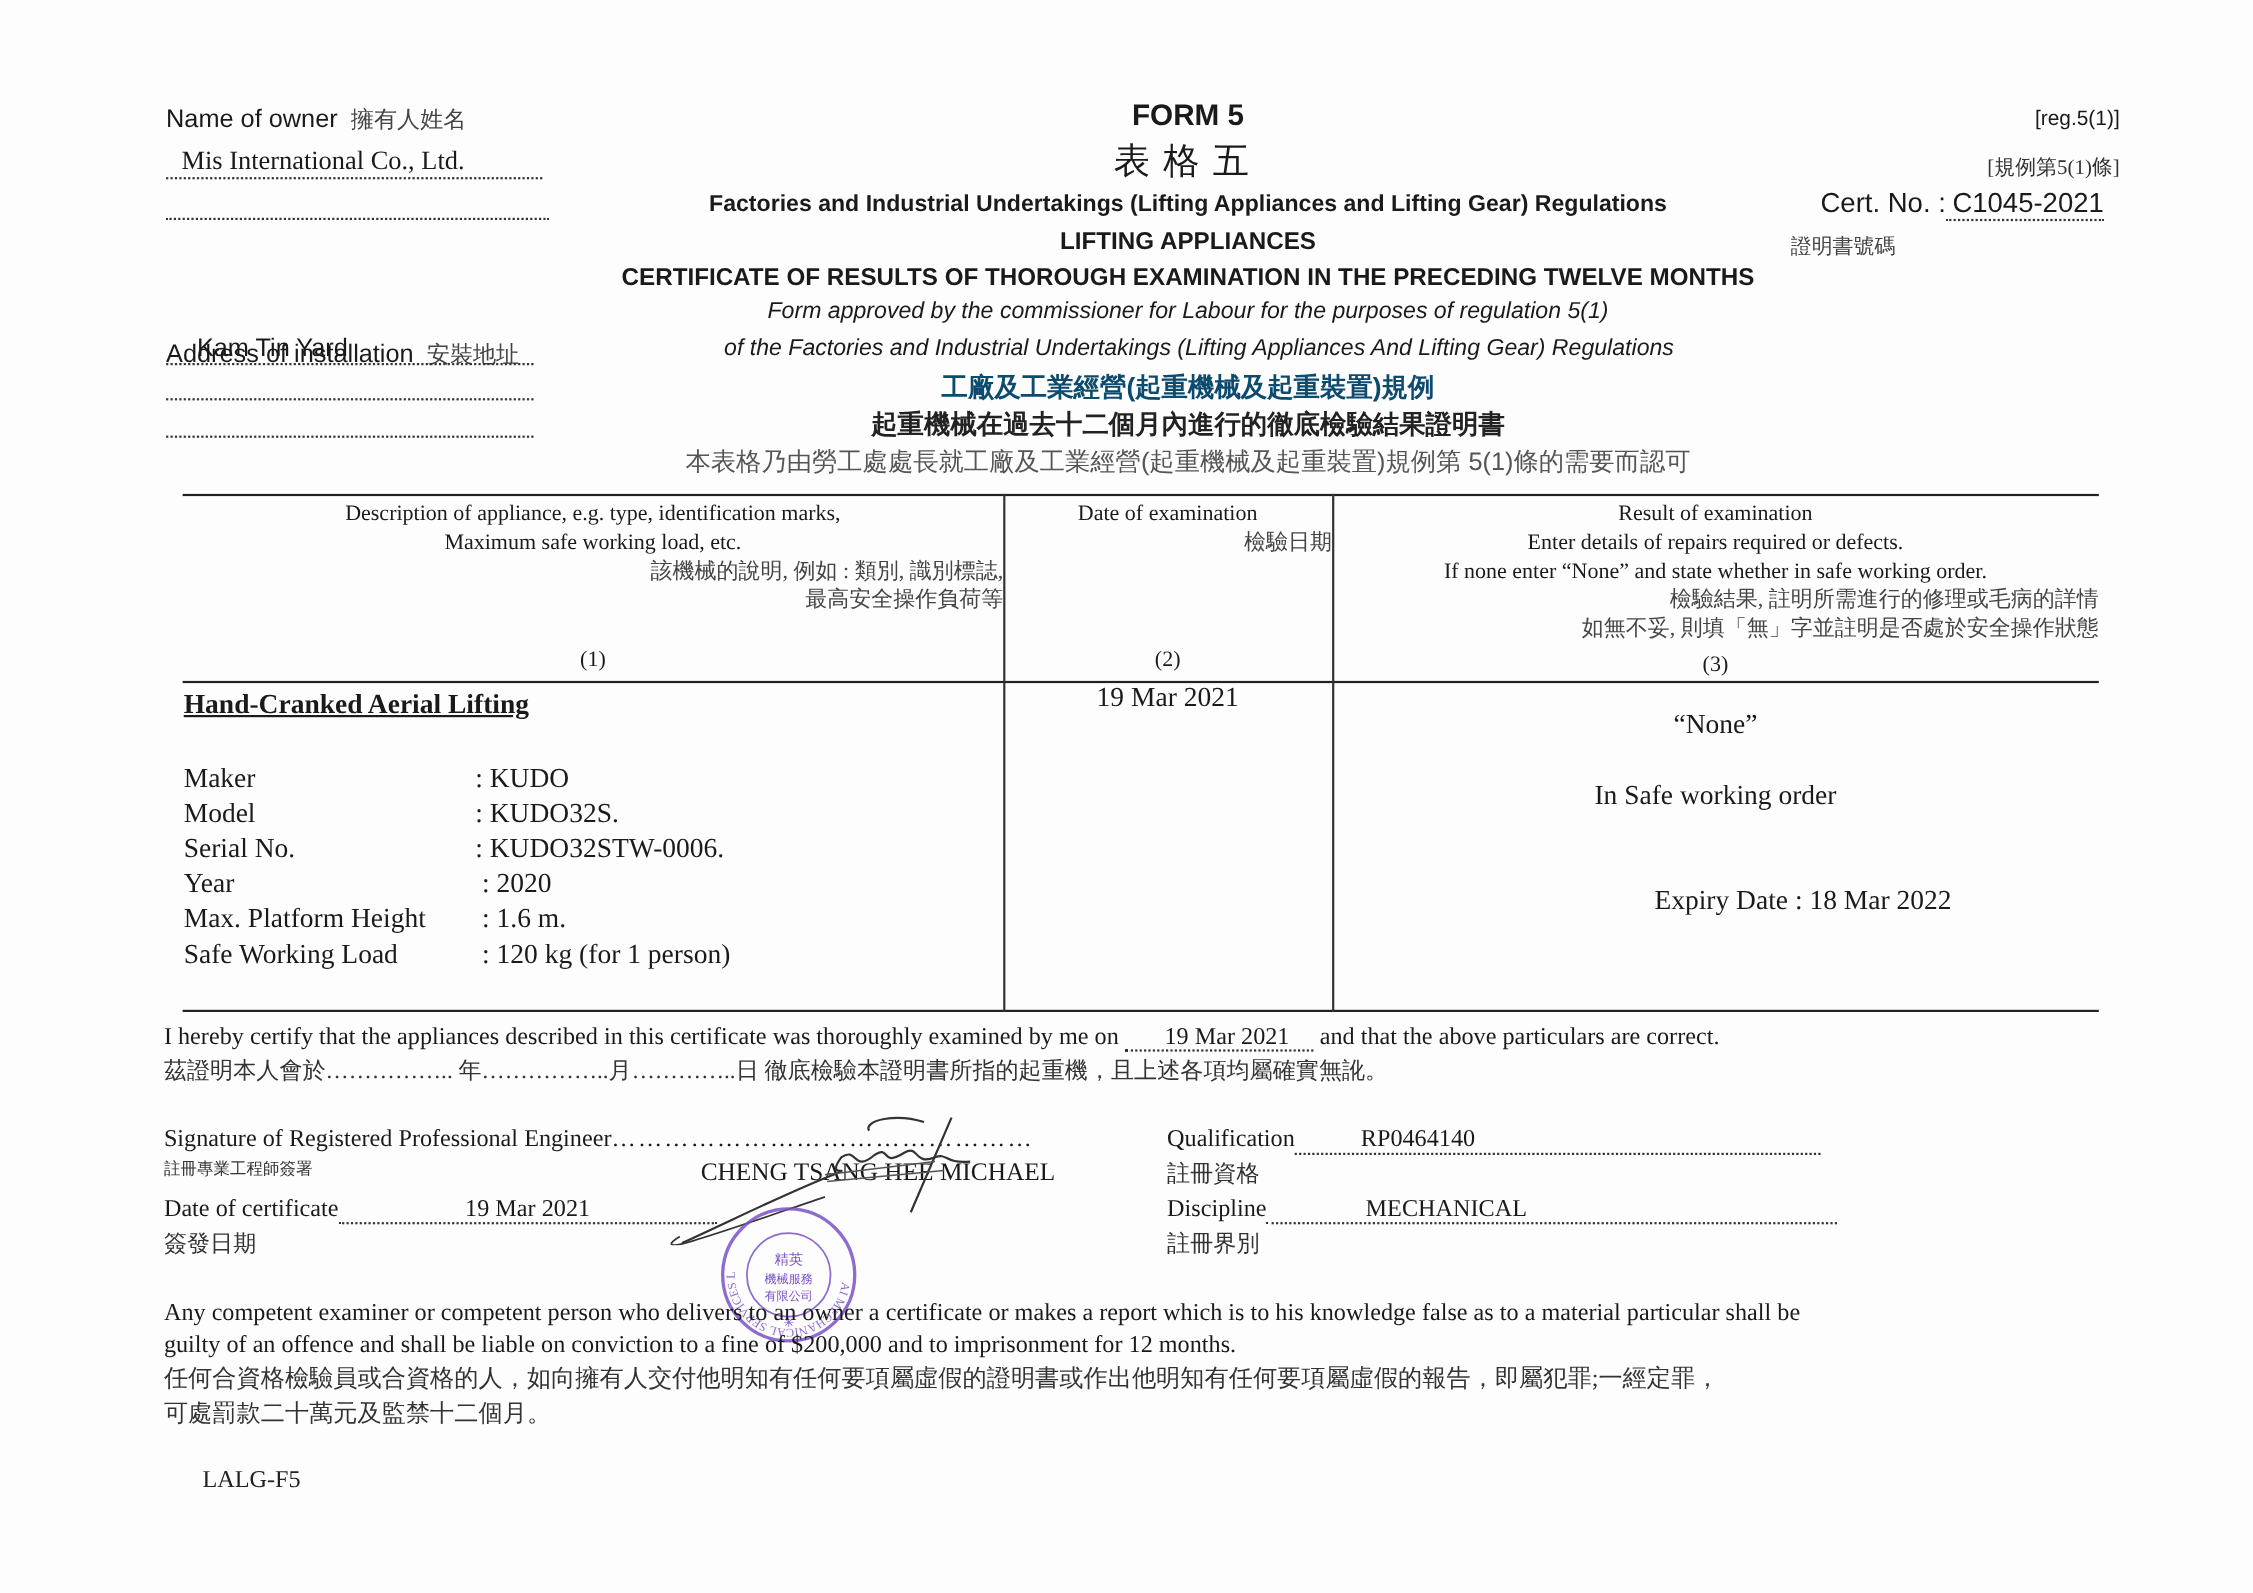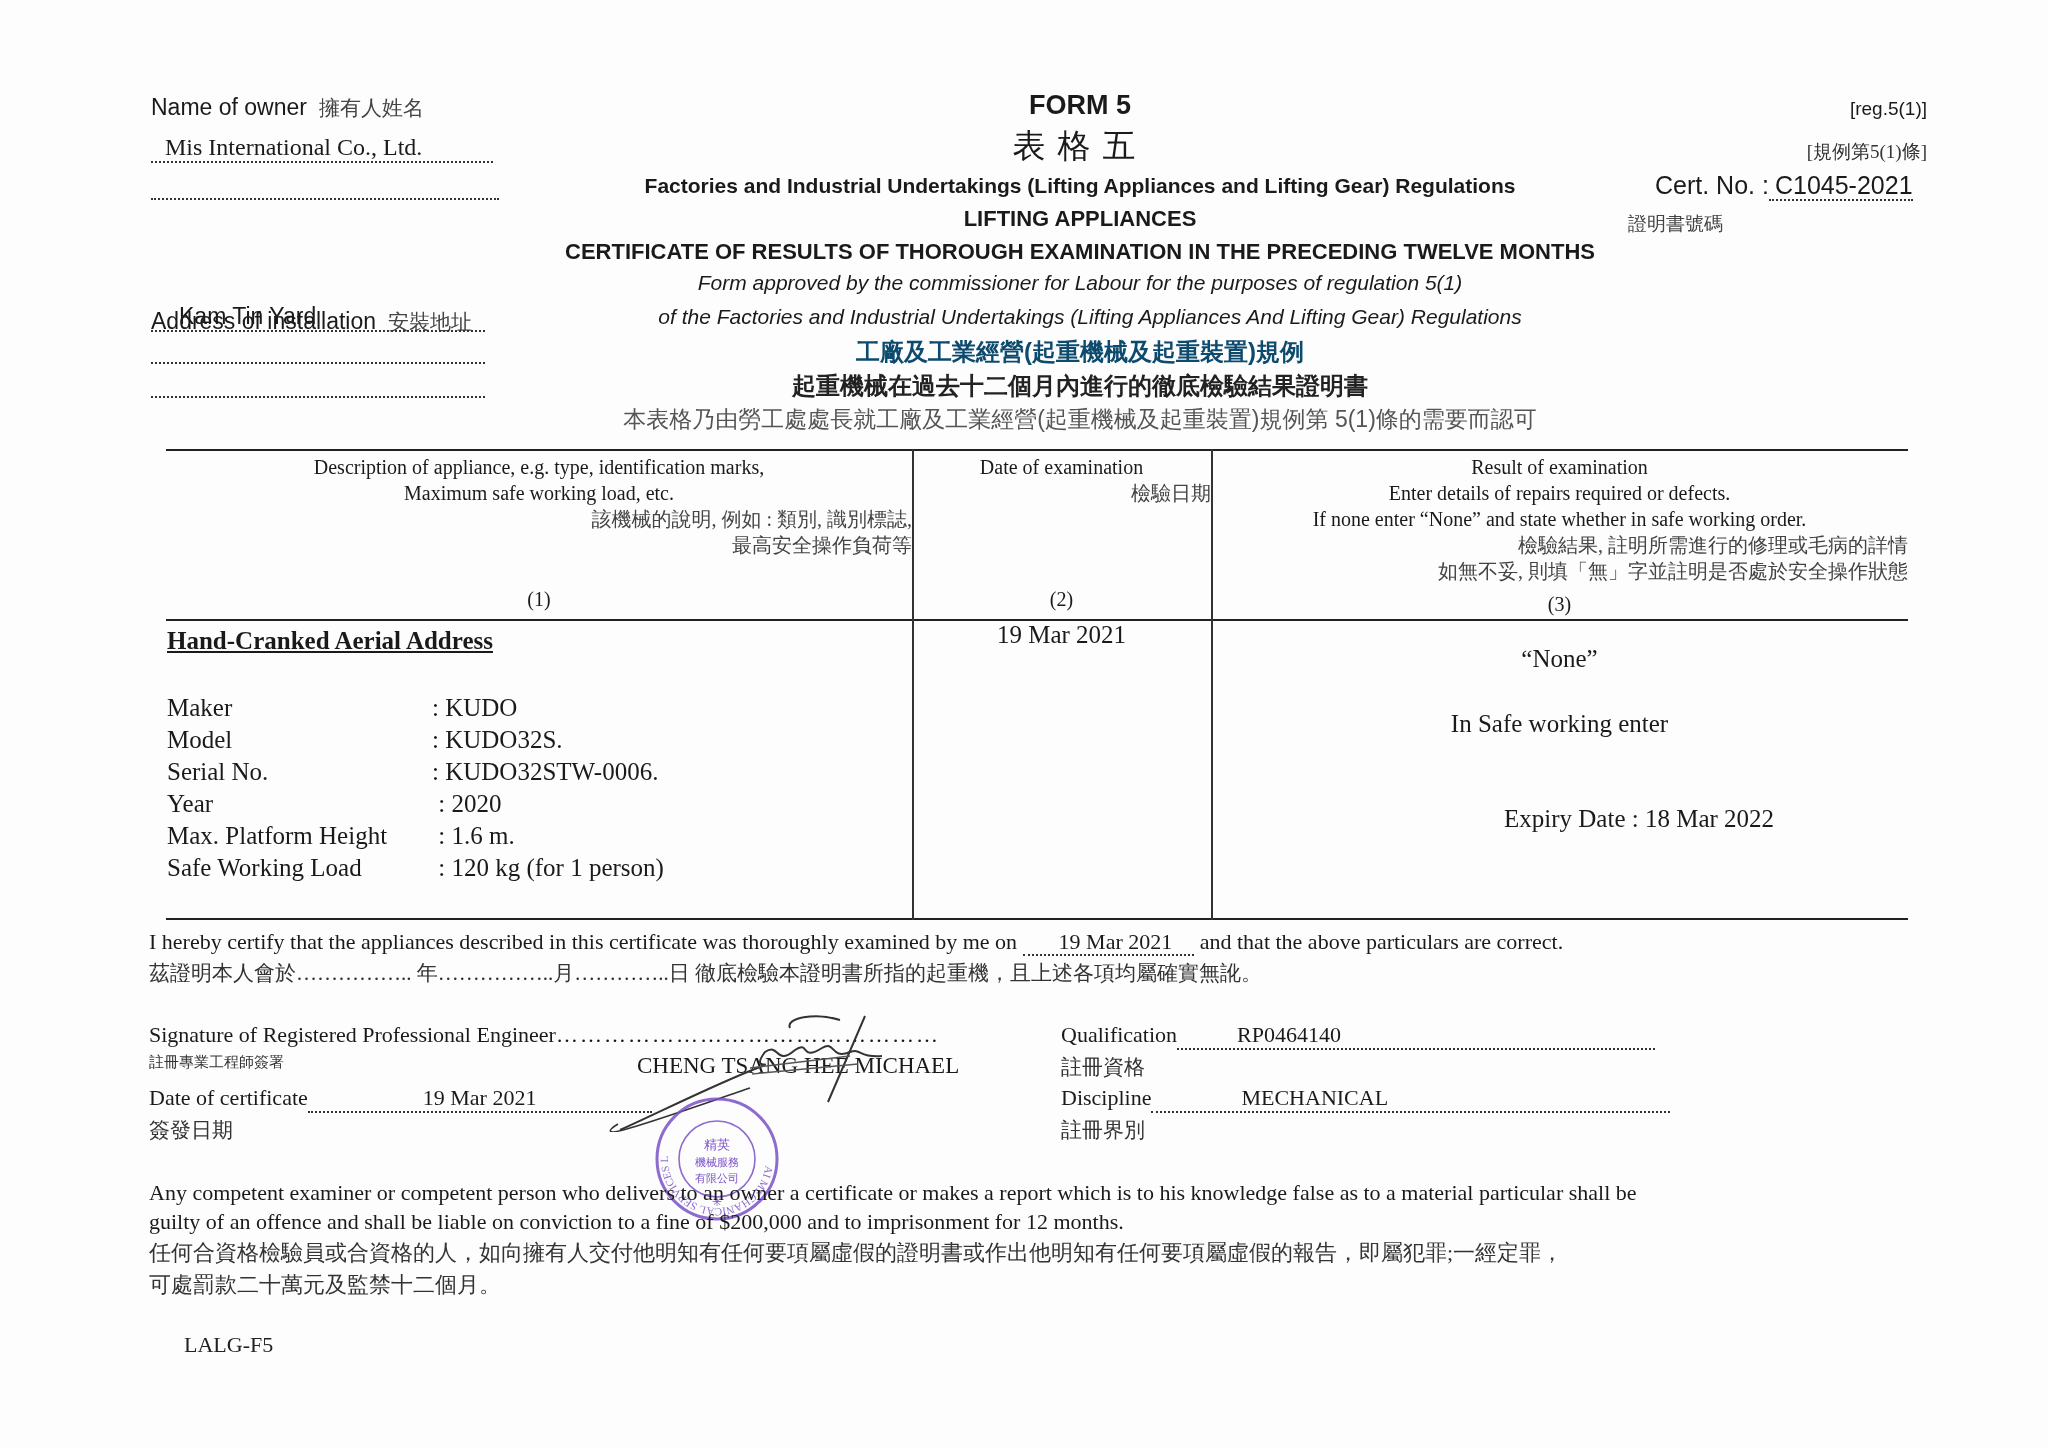--- a/index.html
+++ b/index.html
@@ -149,31 +149,31 @@
   <div class="th" style="left:1045px; width:697px; top:5px;">
     <div>Result of examination</div>
     <div>Enter details of repairs required or defects.</div>
     <div>If none enter “None” and state whether in safe working order.</div>
     <div class="zh">檢驗結果, 註明所需進行的修理或毛病的詳情</div>
     <div class="zh">如無不妥, 則填「無」字並註明是否處於安全操作狀態</div>
   </div>
   <div class="colnum" style="left:1045px; width:697px; top:144px;">(3)</div>
 </div>
 
-<div class="abs appl-title">Hand-Cranked Aerial Address</div>
+<div class="abs appl-title">Hand-Cranked Aerial Lifting</div>
 <div class="spec" style="top:694px;"><span class="k">Maker</span><span>: KUDO</span></div>
 <div class="spec" style="top:726px;"><span class="k">Model</span><span>: KUDO32S.</span></div>
 <div class="spec" style="top:758px;"><span class="k">Serial No.</span><span>: KUDO32STW-0006.</span></div>
 <div class="spec" style="top:790px;"><span class="k">Year</span><span> : 2020</span></div>
 <div class="spec" style="top:822px;"><span class="k">Max. Platform Height</span><span> : 1.6 m.</span></div>
 <div class="spec" style="top:854px;"><span class="k">Safe Working Load</span><span> : 120 kg (for 1 person)</span></div>
 
 <div class="abs exam-date">19 Mar 2021</div>
 <div class="abs result1">“None”</div>
-<div class="abs result2">In Safe working enter</div>
+<div class="abs result2">In Safe working order</div>
 <div class="abs result3">Expiry Date : 18 Mar 2022</div>
 
 <div class="abs certify">
   <span>I hereby certify that the appliances described in this certificate was thoroughly examined by me on</span>
   <span class="fill">19 Mar 2021</span>
   <span>and that the above particulars are correct.</span>
 </div>
 <div class="abs certify-zh">茲證明本人會於…………….. 年……………..月…………..日  徹底檢驗本證明書所指的起重機，且上述各項均屬確實無訛。</div>
 
 <div class="abs sig-label">

